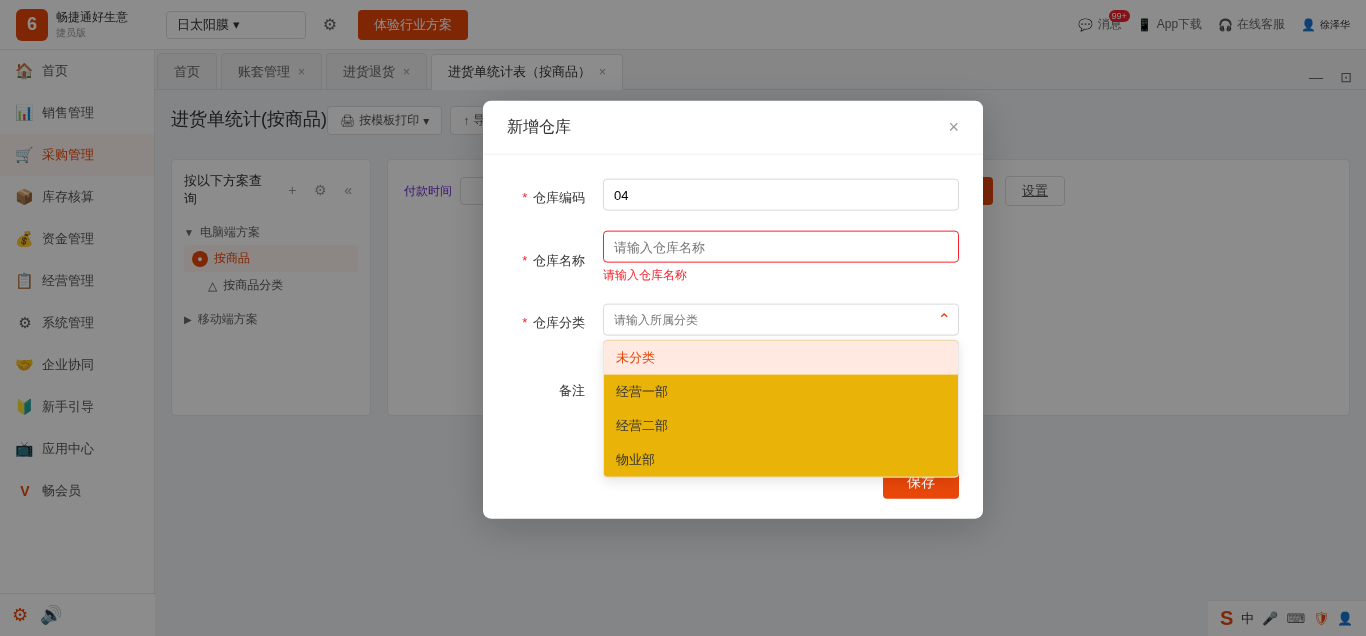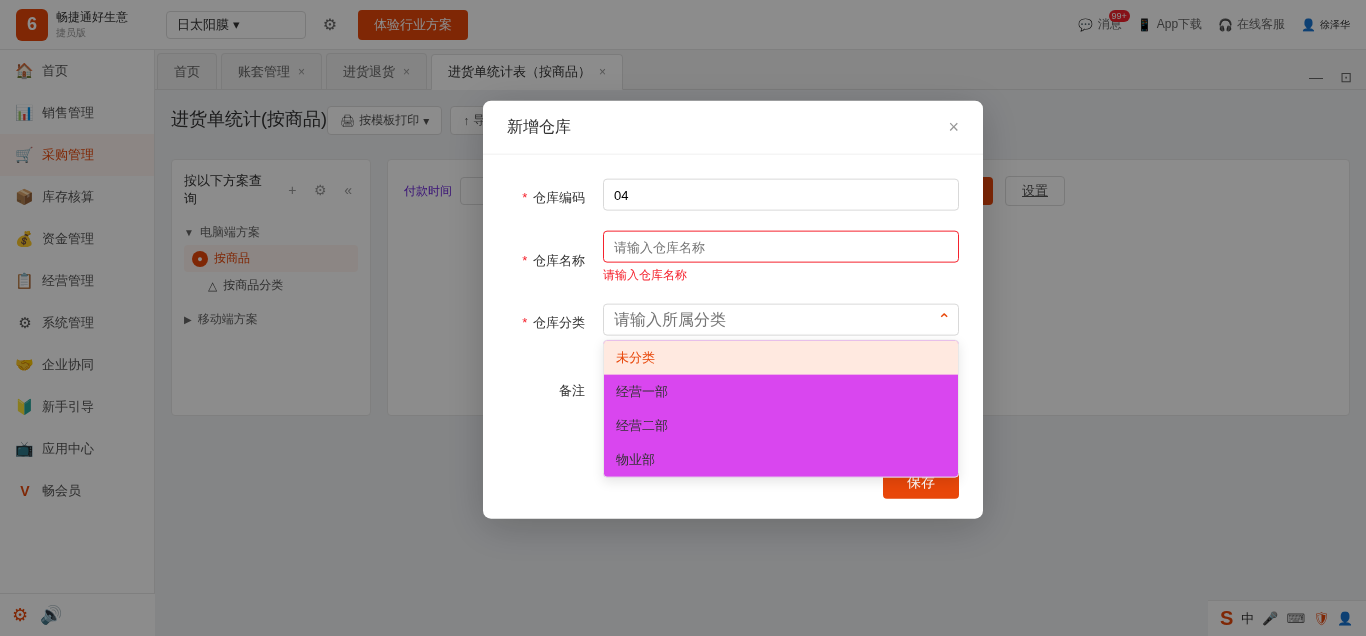--- a/index.html
+++ b/index.html
@@ -252,30 +252,30 @@
     .form-input.error { border-color: #f5222d; }
     .error-msg {
       color: #f5222d; font-size: 12px; margin-top: 4px;
     }
     .form-input-select-wrap {
       position: relative;
     }
     .form-input-select {
       width: 100%; height: 32px;
       border: 1px solid #d9d9d9; border-radius: 4px;
-      padding: 4px 32px 4px 10px; font-size: 16px; outline: none;
+      padding: 4px 32px 4px 10px; font-size: 12px; outline: none;
       background: #fff; cursor: pointer;
     }
     .select-arrow-btn {
       position: absolute; right: 8px; top: 50%; transform: translateY(-50%);
       color: #e8470a; cursor: pointer; font-size: 16px;
     }
     .dropdown-list {
       position: absolute; top: 36px; left: 0; right: 0;
-      background: #d946ef; border: 1px solid #e8e8e8;
+      background: #eab308; border: 1px solid #e8e8e8;
       border-radius: 4px; box-shadow: 0 4px 12px rgba(0,0,0,0.1);
       z-index: 300; overflow: hidden;
     }
     .dropdown-item {
       padding: 8px 12px; font-size: 13px; color: #333;
       cursor: pointer;
     }
     .dropdown-item.selected { background: #ffe9e0; color: #e8470a; }
     .form-textarea {
       width: 100%; border: 1px solid #d9d9d9; border-radius: 4px;

